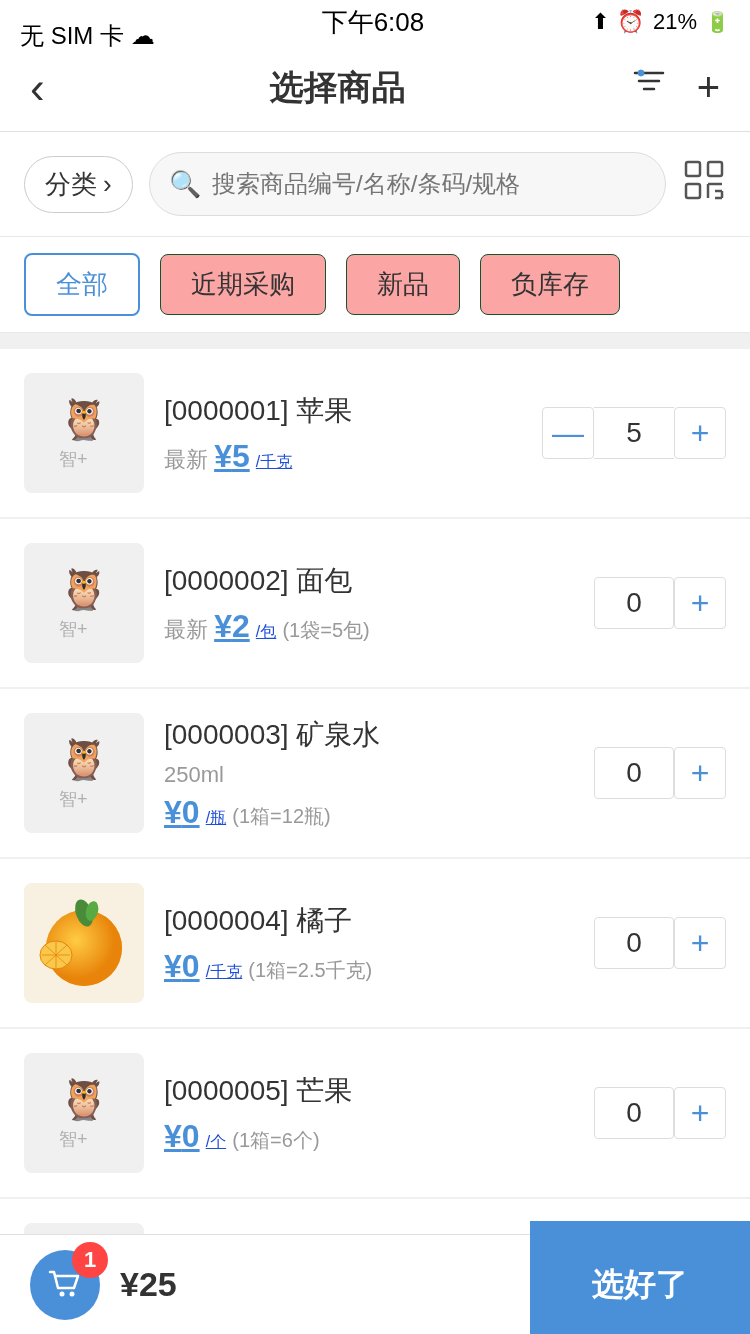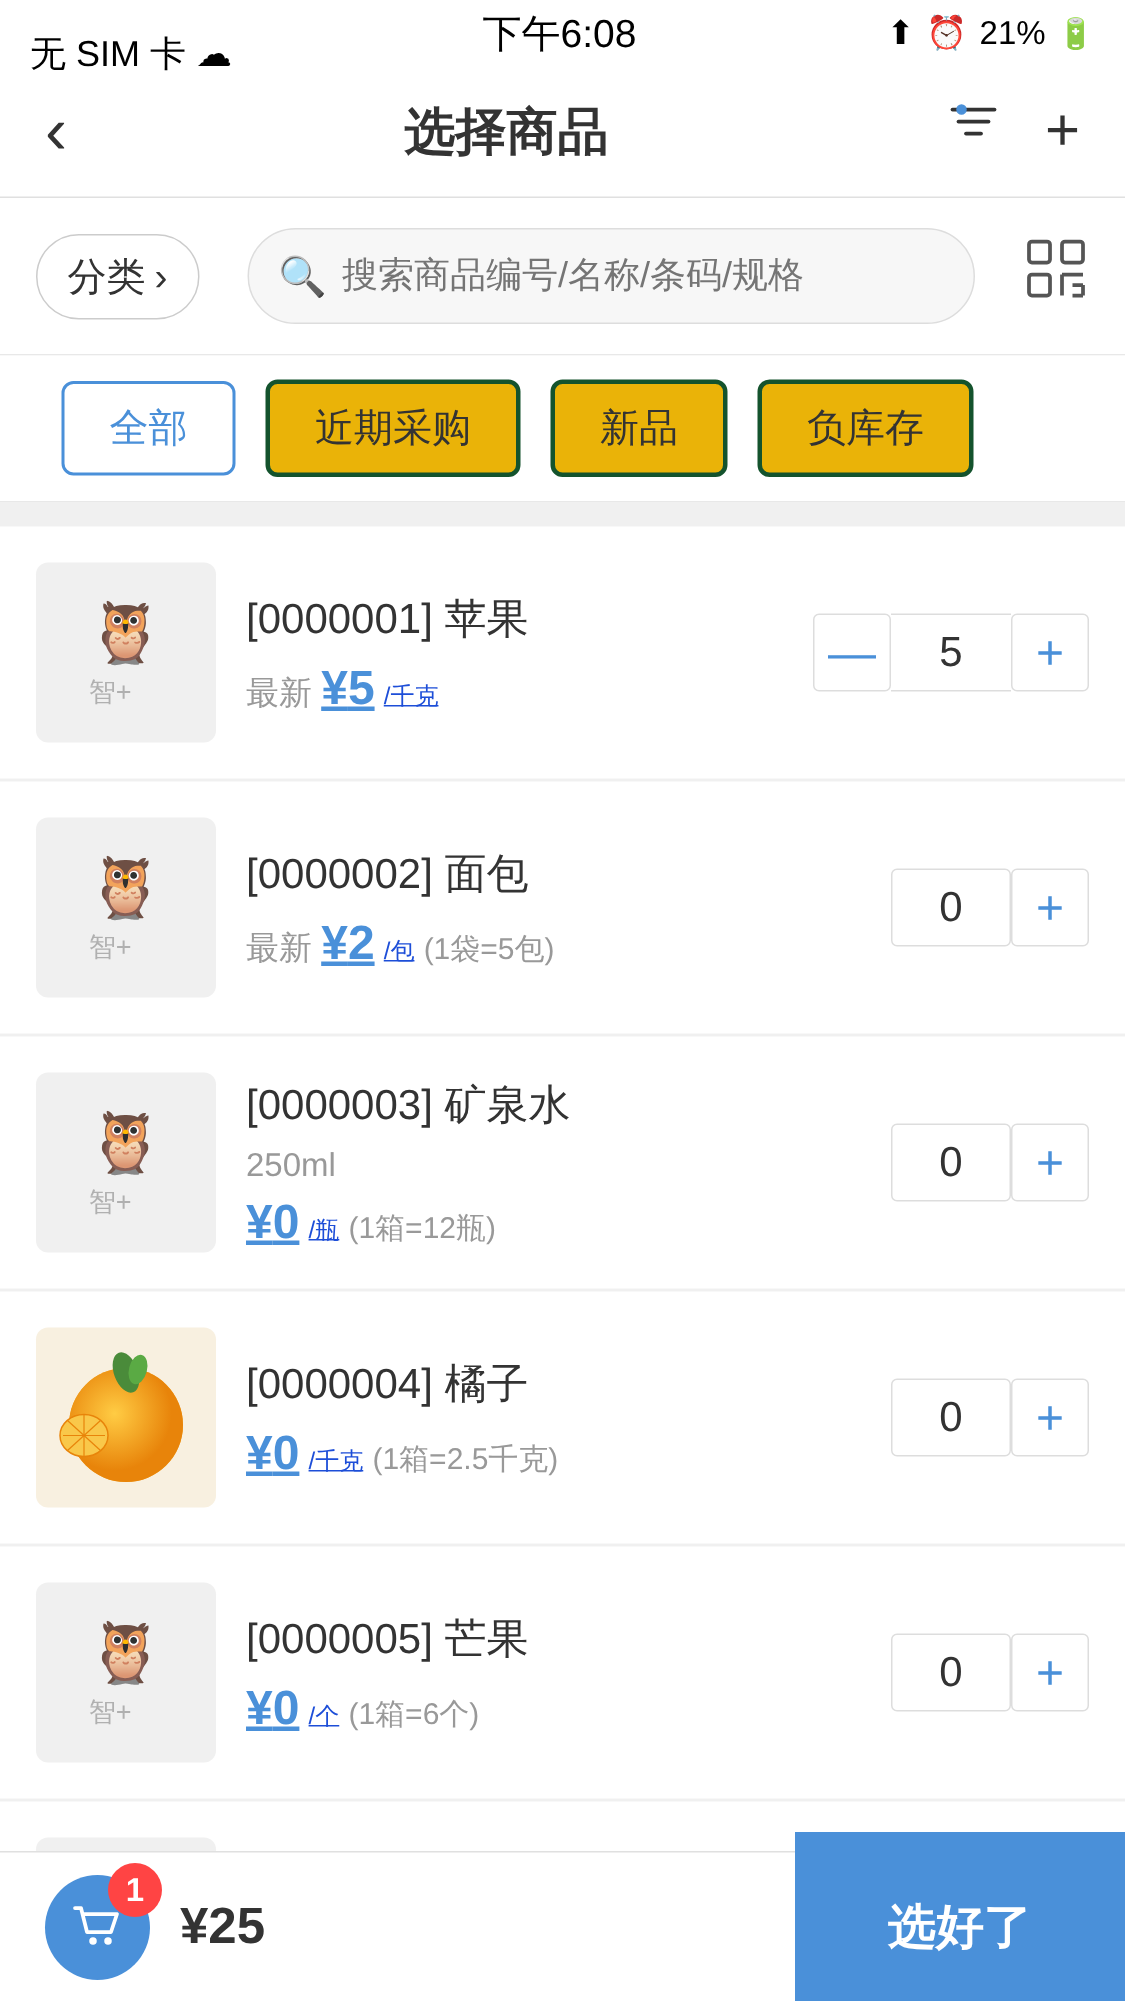--- a/index.html
+++ b/index.html
@@ -34,21 +34,21 @@
     .nav-title { font-size: 34px; font-weight: 600; color: #333; }
     .nav-icons { display: flex; align-items: center; gap: 30px; }
     .nav-icon { font-size: 36px; color: #333; cursor: pointer; }
 
     
     .search-row {
       background: #fff;
       padding: 20px 24px;
       display: flex;
       align-items: center;
-      gap: 32px;
+      gap: 16px;
       border-bottom: 1px solid #e8e8e8;
     }
     .category-btn {
       border: 1px solid #ccc;
       border-radius: 30px;
       padding: 10px 20px;
       font-size: 26px;
       color: #333;
       background: #fff;
       white-space: nowrap;
@@ -74,33 +74,33 @@
       font-size: 24px;
       color: #999;
       flex: 1;
       outline: none;
     }
     .scan-icon { font-size: 40px; color: #555; cursor: pointer; }
 
     
     .tab-row {
       background: #fff;
-      padding: 16px 41px;
+      padding: 16px 24px;
       display: flex;
       align-items: center;
       gap: 20px;
       border-bottom: 1px solid #e8e8e8;
     }
     .tab-btn {
       padding: 12px 30px;
       border-radius: 8px;
       font-size: 26px;
       cursor: pointer;
-      border: 3px solid #14532d;
-      background: #eab308;
+      border: 1px solid #14532d;
+      background: #fca5a5;
       color: #333;
     }
     .tab-btn.active {
       background: #fff;
       border: 2px solid #4a90d9;
       color: #4a90d9;
     }
 
     
     .divider { height: 16px; background: #f0f0f0; }

